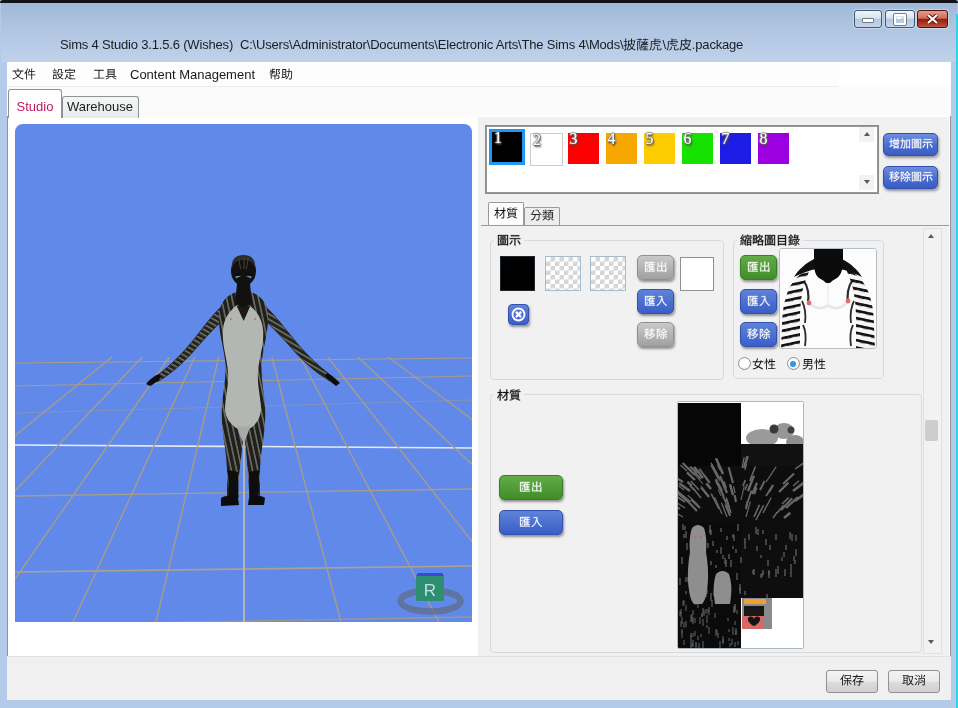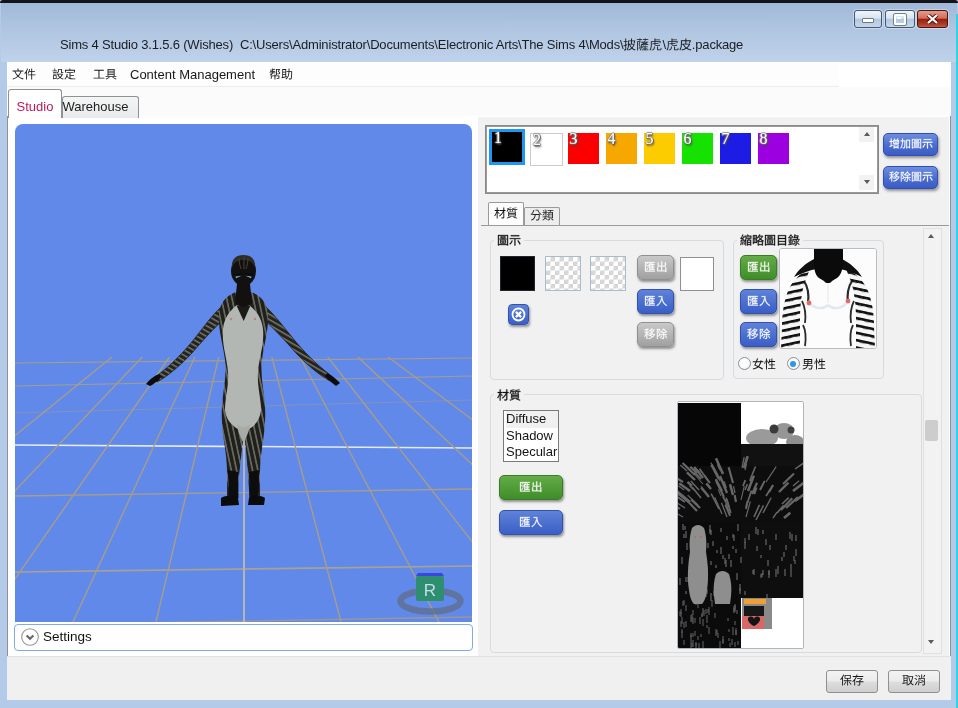--- a/index.html
+++ b/index.html
@@ -17,21 +17,21 @@
 #maxglyph{left:8px;top:3px;width:8px;height:7px;border:2px solid #fff;outline:1px solid #788088;border-radius:1px}
 #maxglyph2{left:11px;top:6px;width:4px;height:2px;background:#fff}
 #cyan{left:956px;top:14px;width:2px;height:694px;background:#30d2e6}
 
 #client{left:7px;top:62px;width:944px;height:637px;background:#fff}
 #menubar{left:0;top:0;width:832px;height:24px;background:#fdfdfd;border-bottom:1px solid #ececec}
 .mi{position:absolute;top:5px;font-size:12px;color:#1a1a1a}
 #tabstrip{left:0;top:25px;width:944px;height:30px;background:#fbfbfb}
 #tabpage{left:0;top:54px;width:942px;height:540px;background:#fff;border-left:1px solid #8e9298;border-right:1px solid #8e9298;border-bottom:1px solid #8e9298}
 #tabStudio{left:1px;top:26.5px;width:52px;height:28px;background:#fff;border:1px solid #8e9298;border-bottom:none;border-radius:3px 3px 0 0;z-index:5;font-size:13px;color:#be185d;text-align:center;line-height:33px}
-#tabWare{left:54.5px;top:33.5px;width:75px;height:21px;background:linear-gradient(180deg,#f4f5f5,#e9eaeb);border:1px solid #8e9298;border-bottom:none;border-radius:3px 3px 0 0;font-size:13px;color:#222;text-align:left;line-height:20px}
+#tabWare{left:54.5px;top:33.5px;width:75px;height:21px;background:linear-gradient(180deg,#f4f5f5,#e9eaeb);border:1px solid #8e9298;border-bottom:none;border-radius:3px 3px 0 0;font-size:13px;color:#222;text-align:center;line-height:20px}
 
 #footer{left:0;top:594px;width:944px;height:43px;background:#f0f0f0;border-top:1px solid #e2e2e2}
 .wbtn{position:absolute;width:50px;height:21px;border:1px solid #8e9094;border-radius:3px;background:linear-gradient(180deg,#f3f3f3 0%,#ebebeb 49%,#dddddd 51%,#cfcfcf 100%);font-size:12px;color:#1a1a1a;text-align:center;line-height:20px}
 
 #rightpanel{left:470.5px;top:55px;width:471.5px;height:539px;background:#f1f1f1}
 #swatchbox{left:478px;top:63px;width:391.5px;height:67px;background:#fff;border:1px solid #8a8a8a;box-shadow:inset 0 0 0 1px #999}
 .sw{position:absolute;top:7px;width:31px;height:31px}
 .swnum{position:absolute;left:2px;top:-3px;font-family:"Liberation Serif",serif;font-size:16px;color:#fff;text-shadow:-1px 0 1px #909090,0 -1px 1px #909090,1px 0 1px #606060,0 1px 1px #606060,1px 2px 2px #444}
 #sel1{left:3px;top:3px;width:30px;height:30px;border:3.5px solid #2096f3;background:#000}
 .bigbtn{position:absolute;width:53px;height:21.5px;border:1px solid #3050b5;border-radius:5px;background:linear-gradient(180deg,#6d8ede 0%,#4a6ccd 55%,#3b5cc4 100%);box-shadow:1px 2px 3px rgba(0,0,0,.4);color:#fff;font-size:11px;text-align:center;line-height:21px}
@@ -287,27 +287,20 @@
           <path d="M233 134 C233 138 232 142 231 145"></path>
         </g>
         <path d="M220.5 152.5 L226.5 151.7 L221 154.2 Z" fill="#6fb4d8"></path>
         <path d="M236.5 152.5 L230.5 151.7 L236 154.2 Z" fill="#6fb4d8"></path>
         <path d="M219 150.5 L227 149.8 M230 149.8 L238 150.5" stroke="#0a0a0a" stroke-width="1.2"></path>
         <path d="M213 346 L223 348 L223.5 374 L214 374 Z" fill="#0d0d0d"></path>
         <path d="M234 348 L244 346 L243.5 374 L234.5 374 Z" fill="#0d0d0d"></path>
         <path d="M206 374 C210 371 220 371 223 374 L224 381 L206 382 Z" fill="#0b0b0b"></path>
         <path d="M234 374 C238 371 246 371 250 374 L249 381 L233 381 Z" fill="#0b0b0b"></path>
       </svg></div>
-  <div class="abs" id="settingsbar" style="left:7px;top:561.5px;width:457px;height:25px;background:#fff;border:1.5px solid #84a9e6;border-radius:4px">
-     <svg class="abs" style="left:5.5px;top:3.5px" width="18" height="18">
-        <circle cx="9" cy="9" r="8.3" fill="#fff" stroke="#979797" stroke-width="1.1"></circle>
-        <path d="M5.6 7.4 L9 10.8 L12.4 7.4" stroke="#666" stroke-width="2.1" fill="none"></path>
-      </svg>
-     <span class="abs" style="left:28px;top:4.5px;font-size:13.5px;color:#111">Settings</span>
-  </div>
 
   <div class="abs" id="swatchbox">
     <div class="abs" id="sel1">
         <span class="swnum">1</span>
       </div>
     <div class="sw" style="left:44px;background:#fff;border:1px solid #ccc">
         <span class="swnum">2</span>
       </div>
     <div class="sw" style="left:81.5px;background:#fb0000">
         <span class="swnum">3</span>
@@ -468,25 +461,20 @@
       </svg><svg class="cj">
         <use href="#u6027"></use>
       </svg></span>
 
   <div class="gbox" style="left:482.5px;top:332px;width:430px;height:257px"></div>
   <div class="glabel" style="left:487px;top:326px"><svg class="cj cjb">
         <use href="#u6750"></use>
       </svg><svg class="cj cjb">
         <use href="#u8CEA"></use>
       </svg></div>
-  <div class="abs" id="listbox">
-      <div style="background:#f0f0f0">Diffuse</div>
-      <div>Shadow</div>
-      <div>Specular</div>
-    </div>
   <div class="sbtn green" style="left:491.5px;top:413px;width:62px;height:22.5px;line-height:22px"><svg class="cj cjb">
         <use href="#u532F"></use>
       </svg><svg class="cj cjb">
         <use href="#u51FA"></use>
       </svg></div>
   <div class="sbtn blue" style="left:491.5px;top:448px;width:62px;height:22.5px;line-height:22px"><svg class="cj cjb">
         <use href="#u532F"></use>
       </svg><svg class="cj cjb">
         <use href="#u5165"></use>
       </svg></div>

